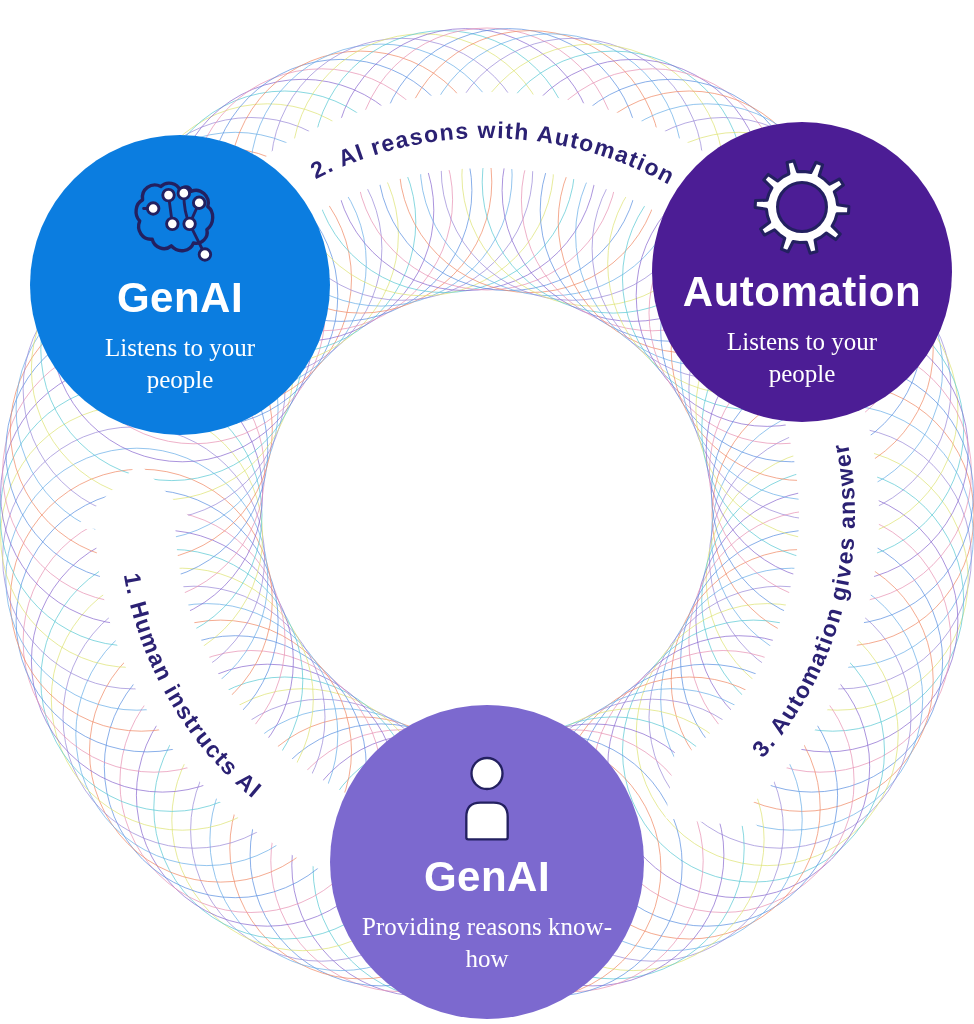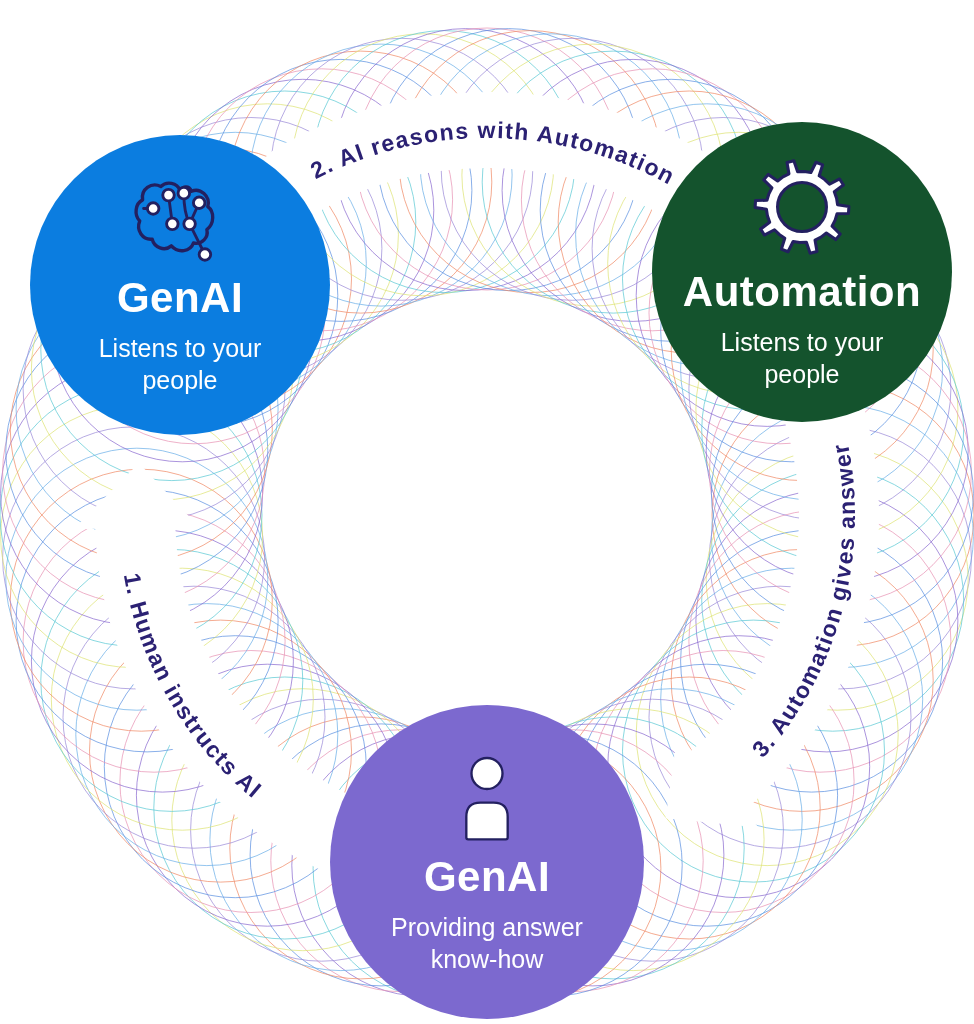--- a/index.html
+++ b/index.html
@@ -20,21 +20,21 @@
   }
   .node{
     position:absolute;border-radius:50%;
     display:flex;flex-direction:column;align-items:center;justify-content:center;
     text-align:center;color:#fff;
   }
   #genai{left:30px;top:135px;width:300px;height:300px;}
   #automation{left:652px;top:122px;width:300px;height:300px;}
   #human{left:330px;top:705px;width:314px;height:314px;}
   .node-title{font-size:42px;font-weight:700;letter-spacing:.5px;margin-top:8px;}
-  .node-sub{font-size:25px;line-height:1.3;margin-top:10px;}
+  .node-sub{font-size:25px;line-height:1.3;margin-top:10px;font-family:Liberation Serif, serif;}
   #genai .node-sub{max-width:205px;}
   #automation .node-sub{max-width:215px;}
   #human .node-sub{max-width:250px;}
   .icon{display:block;}
   .ink{stroke:var(--ink,#232060);}
   .paper{fill:#ffffff;}
   .nofill{fill:none;}
 </style>
 </head>
 <body>
@@ -188,30 +188,30 @@
           <circle cx="72" cy="30" r="6"></circle>
         <circle cx="44" cy="52" r="6"></circle>
           <circle cx="62" cy="52" r="6"></circle>
         <circle cx="78" cy="84" r="6"></circle>
       </g>
     </svg>
     <div class="node-title">GenAI</div>
     <div class="node-sub">Listens to your people</div>
   </div>
 
-  <div class="node" id="automation" style="background: #14532d;">
+  <div class="node" id="automation" style="background: #4c1d95;">
     <svg class="icon" width="104" height="106" viewBox="0 0 100 104" aria-hidden="true">
       <path id="gear-body" class="ink" fill="#ffffff" fill-rule="evenodd" stroke-width="3" stroke-linejoin="round" d="M83.9,43.3L84.9,49.8L96.0,51.5L95.6,58.4L84.4,58.6L82.5,64.9L79.5,70.8L87.5,78.6L83.1,84.0L73.9,77.5L68.7,81.6L62.8,84.6L64.7,95.6L58.0,97.3L54.3,86.7L47.8,86.9L41.3,85.9L36.3,95.9L29.8,93.3L33.1,82.6L27.7,78.9L23.0,74.3L13.1,79.5L9.4,73.6L18.3,66.9L16.1,60.7L15.1,54.2L4.0,52.5L4.4,45.6L15.6,45.4L17.5,39.1L20.5,33.2L12.5,25.4L16.9,20.0L26.1,26.5L31.3,22.4L37.2,19.4L35.3,8.4L42.0,6.7L45.7,17.3L52.2,17.1L58.7,18.1L63.7,8.1L70.2,10.7L66.9,21.4L72.3,25.1L77.0,29.7L86.9,24.5L90.6,30.4L81.7,37.1ZM74,52A24,24 0 1 0 26,52A24,24 0 1 0 74,52Z"></path>
     </svg>
     <div class="node-title">Automation</div>
     <div class="node-sub">Listens to your people</div>
   </div>
 
   <div class="node" id="human" style="background: rgb(124, 105, 207);">
     <svg class="icon" width="94" height="96" viewBox="0 0 100 100" aria-hidden="true">
       <circle class="ink paper" stroke-width="2.5" cx="50" cy="25" r="16.5"></circle>
       <path class="ink paper" stroke-width="2.5" stroke-linejoin="round" d="M28,93 V71 Q28,56 43,56 H57 Q72,56 72,71 V93 Q72,95 70,95 H30 Q28,95 28,93 Z"></path>
     </svg>
     <div class="node-title">GenAI</div>
-    <div class="node-sub">Providing answer know-how</div>
+    <div class="node-sub">Providing reasons know-how</div>
   </div>
 
 </div>
 
 </body></html>

